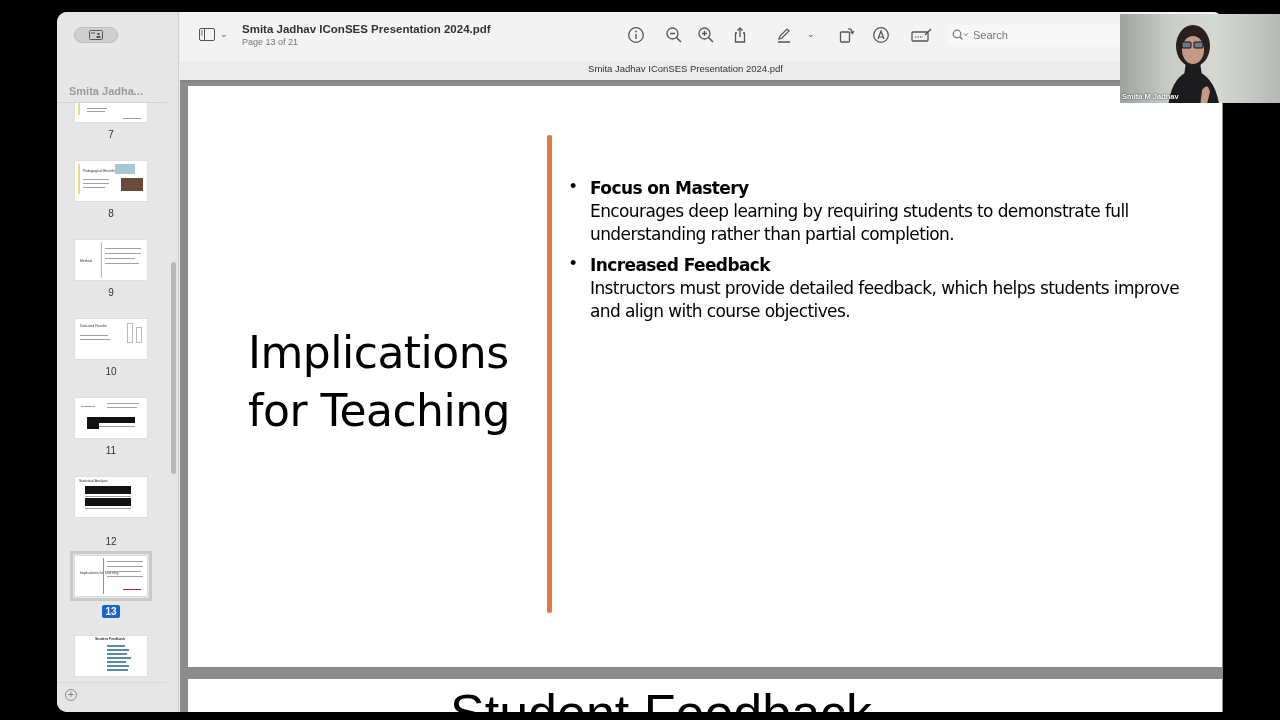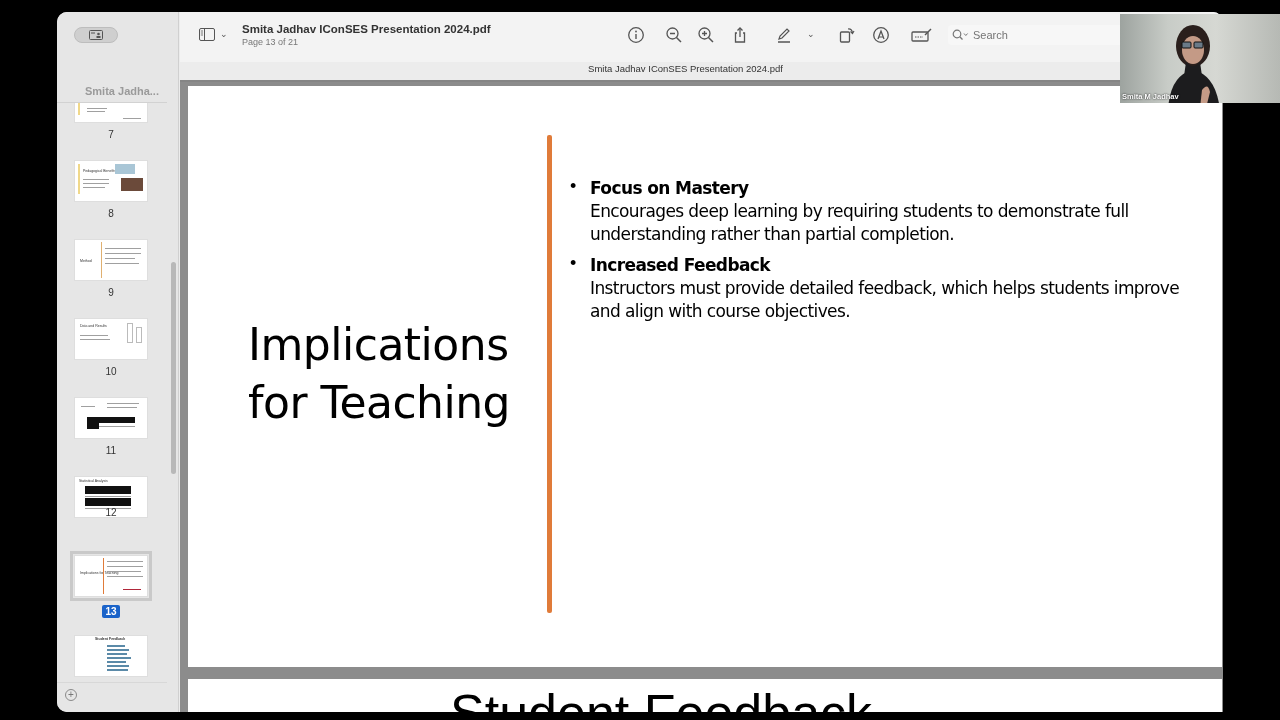--- a/index.html
+++ b/index.html
@@ -16,21 +16,21 @@
     position: absolute; left: 0; top: 0; width: 122px; height: 100%;
     background: #e6e6e6; border-right: 1px solid #d0d0d0;
   }
   .sidebar-toggle {
     position: absolute; left: 17px; top: 15px; width: 44px; height: 16px;
     background: #cfcfcf; border-radius: 9px; border: 1px solid #bdbdbd;
     display: flex; align-items: center; justify-content: center;
   }
   .sidebar-toggle svg { width: 14px; height: 10px; }
   .sidebar-title {
-    position: absolute; left: 28px; top: 73px; width: 100px;
+    position: absolute; left: 12px; top: 73px; width: 100px;
     font-size: 11px; color: #9a9a9a; font-weight: bold; white-space: nowrap; overflow: hidden;
   }
   .sidebar-divider { position: absolute; left: 0; top: 90px; width: 110px; height: 1px; background: #d2d2d2; }
   .thumbs { position: absolute; left: 0; top: 91px; width: 112px; height: 580px; overflow: hidden; }
   .thumb {
     position: absolute; left: 17px; width: 74px; height: 42px; background: #fff;
     border: 1px solid #dedede; overflow: hidden;
   }
   .thumb.selected { outline: 3px solid #c9c9c9; outline-offset: 1px; }
   .thumb-num {
@@ -90,21 +90,21 @@
     position: absolute; left: 8px; top: 4px; width: 1034px; height: 581px; background: #fff;
   }
   .page2 {
     position: absolute; left: 8px; top: 597px; width: 1034px; height: 60px; background: #fff; overflow: hidden;
   }
   .page2-title {
     position: absolute; left: 262px; top: 4px; font-family: "Liberation Sans", sans-serif;
     font-size: 52px; color: #000; white-space: nowrap;
   }
   .slide-title {
-    position: absolute; left: 60px; top: 230px; font-family: "DejaVu Sans", sans-serif;
+    position: absolute; left: 60px; top: 238px; font-family: "DejaVu Sans", sans-serif;
     font-size: 44px; line-height: 58px; color: #000; font-weight: normal; letter-spacing: -0.5px;
   }
   .slide-divider {
     position: absolute; left: 359px; top: 49px; width: 5px; height: 478px; background: #e07b39; border-radius: 2px;
   }
   .bullets { position: absolute; left: 380px; top: 91px; width: 620px; list-style: none; }
   .bullet { position: relative; padding-left: 22px; margin-bottom: 8px; }
   .bullet::before {
     content: "•"; position: absolute; left: 2px; top: -1px; font-size: 18px; color: #000;
   }
@@ -200,21 +200,21 @@
       </div>
       <div class="thumb-num" style="top:342px;text-align:center;">11</div>
 
       <div class="thumb" style="top:373px;">
         <div class="mini-title" style="left:4px;top:2px;">Statistical Analysis</div>
         <div class="mini-dark" style="left:10px;top:9px;width:46px;height:8px;"></div>
         <div class="mini-line" style="left:10px;top:19px;width:46px;"></div>
         <div class="mini-dark" style="left:10px;top:21px;width:46px;height:8px;"></div>
         <div class="mini-line" style="left:10px;top:31px;width:46px;"></div>
       </div>
-      <div class="thumb-num" style="top:404px;">12</div>
+      <div class="thumb-num" style="top:433px;">12</div>
 
       <div class="thumb selected" style="top:452px;">
         <div class="mini-title" style="left:5px;top:15px;">Implications for Teaching</div>
         <div style="position:absolute;left:28px;top:2px;width:1px;height:36px;background:#e07b39;"></div>
         <div class="mini-line" style="left:32px;top:5px;width:36px;"></div>
         <div class="mini-line" style="left:32px;top:10px;width:36px;"></div>
         <div class="mini-line" style="left:32px;top:15px;width:34px;"></div>
         <div class="mini-line" style="left:32px;top:20px;width:36px;"></div>
         <div class="mini-line" style="left:48px;top:33px;width:18px;background:#b0273a;"></div>
       </div>

